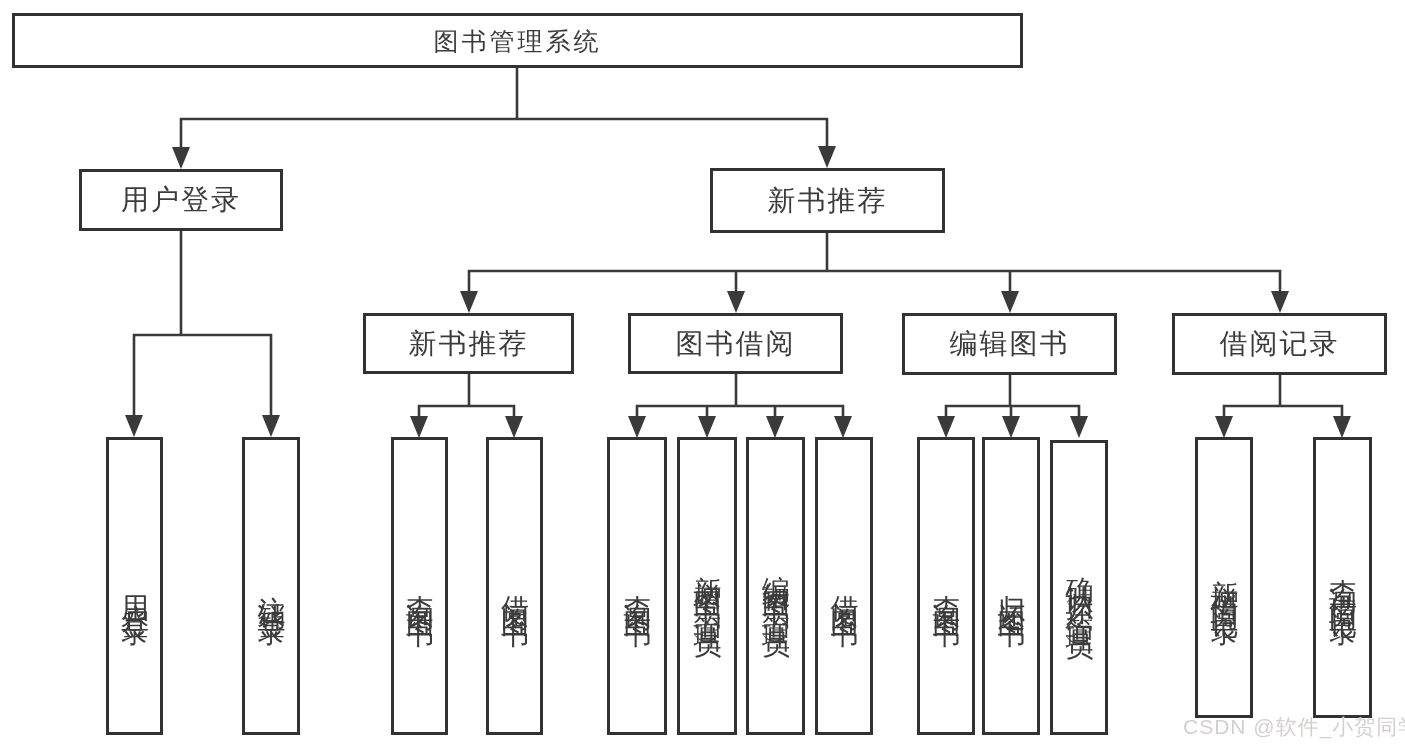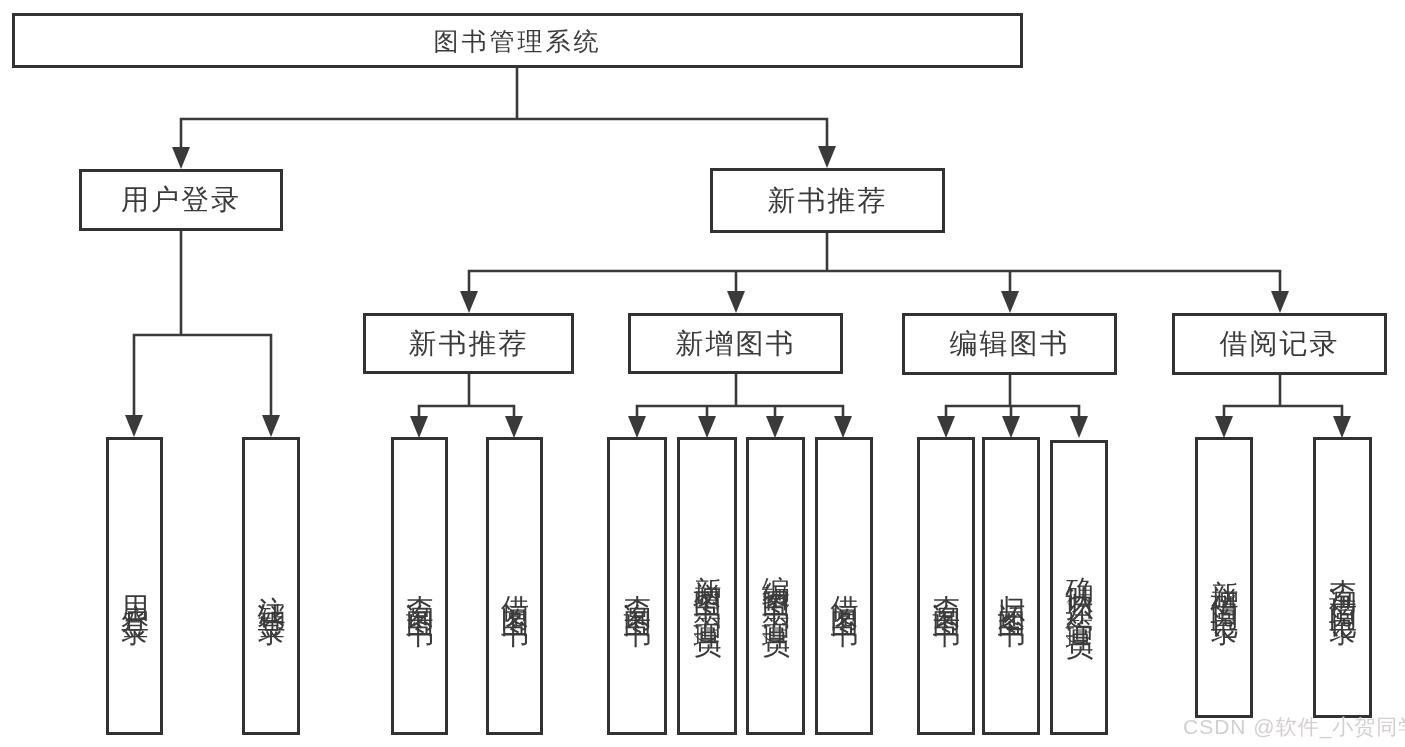--- a/index.html
+++ b/index.html
@@ -78,21 +78,21 @@
       <polygon points="1333,416 1351,416 1342,438"></polygon>
     </g>
   </svg>
 
   <div class="box root" style="left:12px;top:13px;width:1011px;height:55px;">图书管理系统</div>
 
   <div class="box" style="left:79px;top:169px;width:204px;height:62px;">用户登录</div>
   <div class="box" style="left:710px;top:168px;width:235px;height:65px;">新书推荐</div>
 
   <div class="box" style="left:363px;top:313px;width:211px;height:61px;">新书推荐</div>
-  <div class="box" style="left:628px;top:313px;width:215px;height:61px;">新增图书</div>
+  <div class="box" style="left:628px;top:313px;width:215px;height:61px;">图书借阅</div>
   <div class="box" style="left:902px;top:313px;width:215px;height:62px;">编辑图书</div>
   <div class="box" style="left:1172px;top:313px;width:215px;height:62px;">借阅记录</div>
 
   <div class="box v" style="left:106px;top:437px;width:57px;height:298px;">用户登录</div>
   <div class="box v" style="left:242px;top:437px;width:58px;height:298px;">注销登录</div>
 
   <div class="box v" style="left:391px;top:437px;width:57px;height:298px;">查询图书</div>
   <div class="box v" style="left:486px;top:437px;width:57px;height:298px;">借阅图书</div>
 
   <div class="box v" style="left:607px;top:437px;width:60px;height:298px;">查询图书</div>

